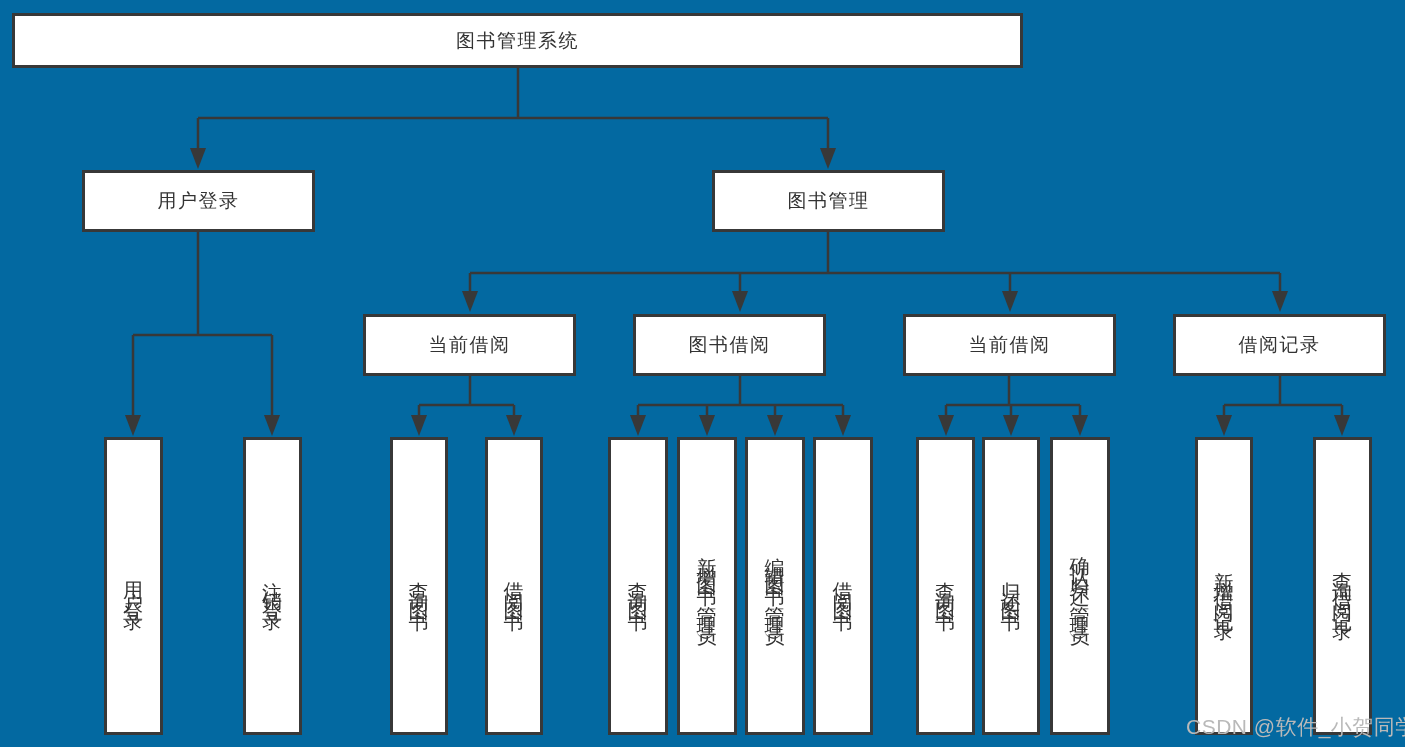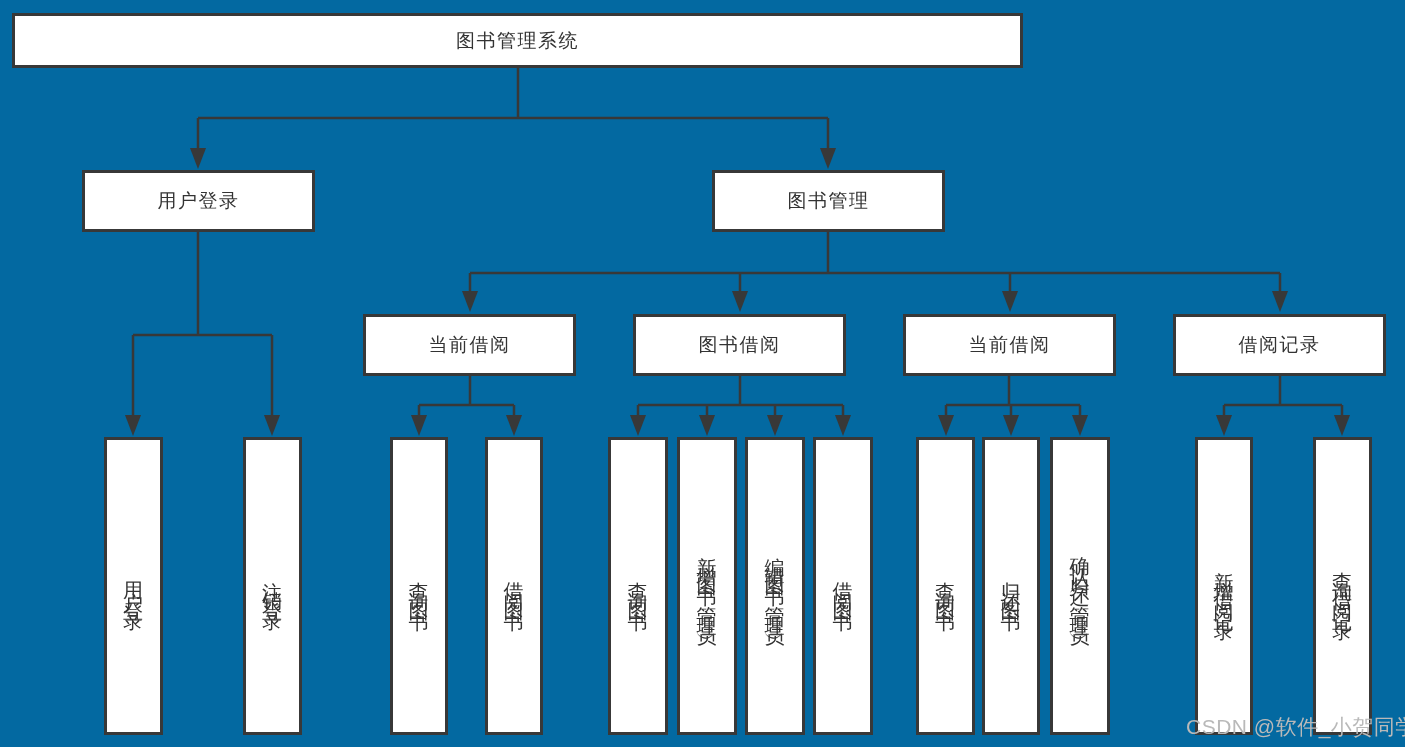--- a/index.html
+++ b/index.html
@@ -103,21 +103,21 @@
   <div class="box hbox" style="left:82px; top:170px; width:233px; height:62px;">
     <span class="label">用户登录</span>
   </div>
   <div class="box hbox" style="left:712px; top:170px; width:233px; height:62px;">
     <span class="label">图书管理</span>
   </div>
 
   <div class="box hbox" style="left:363px; top:314px; width:213px; height:62px;">
     <span class="label">当前借阅</span>
   </div>
-  <div class="box hbox" style="left:633px; top:314px; width:213px; height:62px;">
+  <div class="box hbox" style="left:633px; top:314px; width:193px; height:62px;">
     <span class="label">图书借阅</span>
   </div>
   <div class="box hbox" style="left:1173px; top:314px; width:213px; height:62px;">
     <span class="label">借阅记录</span>
   </div>
   <div class="box hbox" style="left:903px; top:314px; width:213px; height:62px;">
     <span class="label">当前借阅</span>
   </div>
 
   <div class="box vbox" style="left:104px; top:437px; width:59px; height:298px;">

